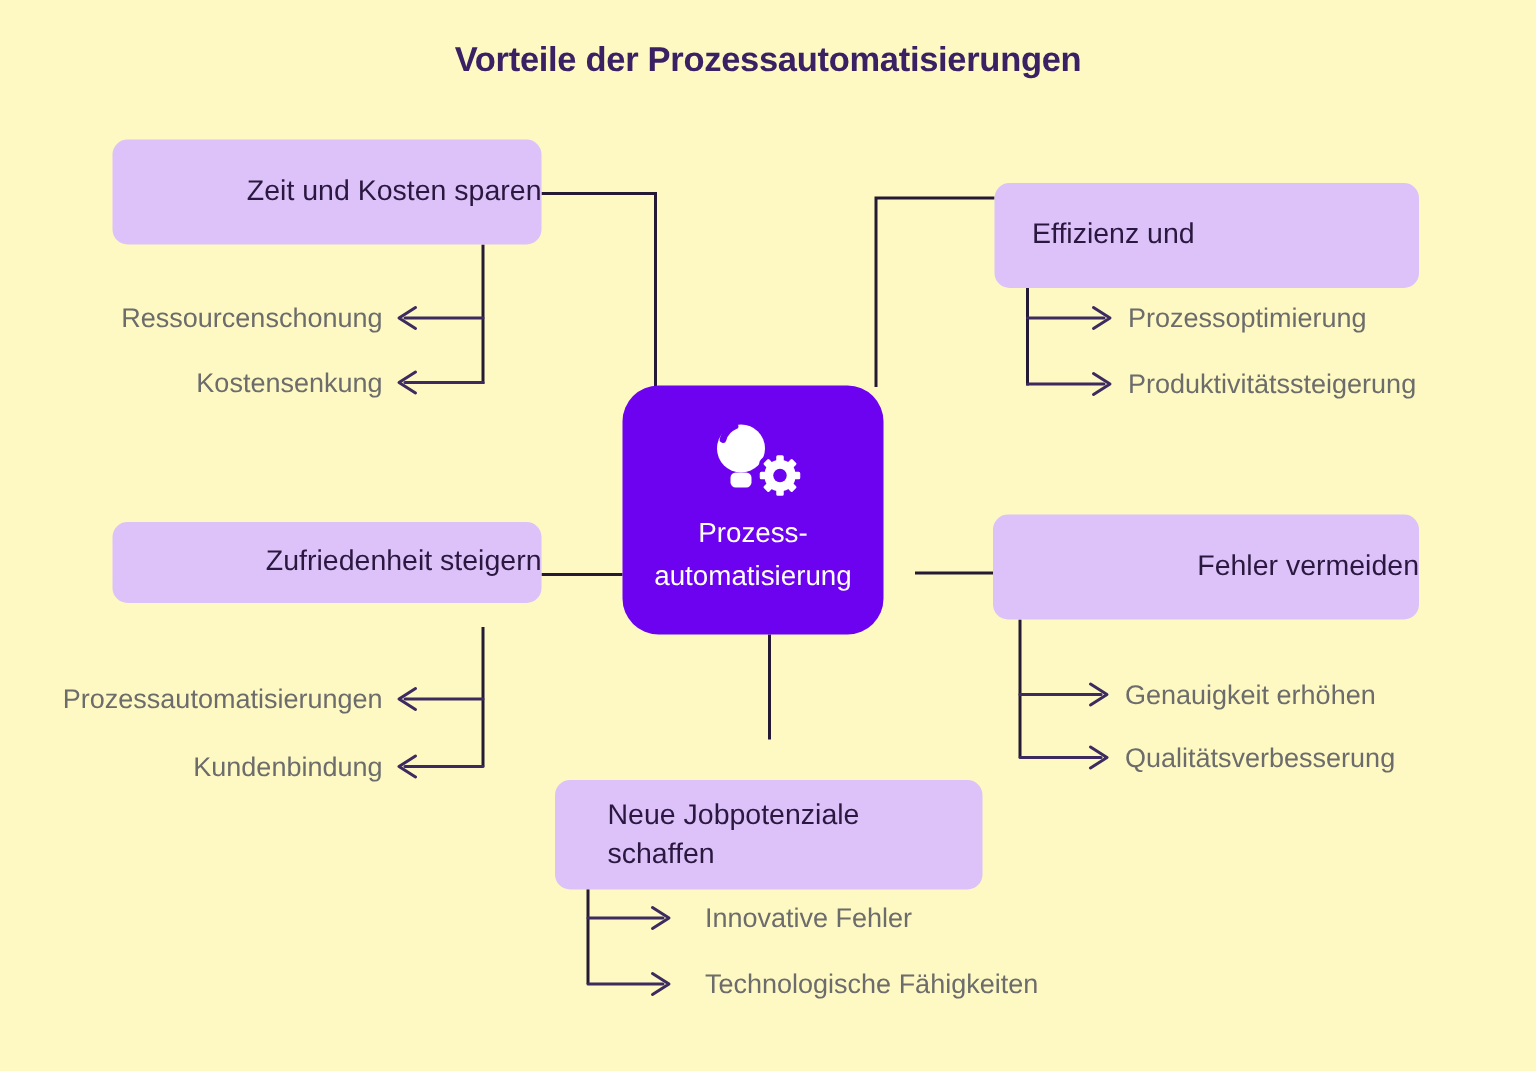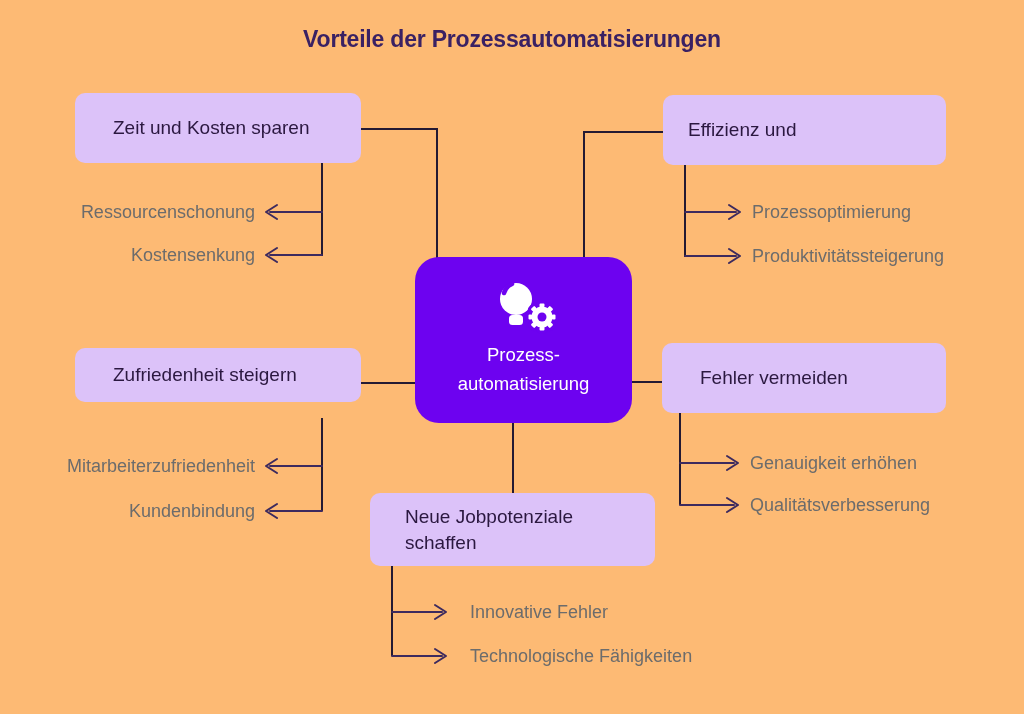--- a/index.html
+++ b/index.html
@@ -8,45 +8,45 @@
     --node-text:#2b1840;
     --title-text:#3a2163;
     --sub-text:#6c6c6c;
     --connector:#241a33;
     --arrow:#3d2a5e;
   }
   *{box-sizing:border-box;margin:0;padding:0;}
   html,body{background:#ffffff;}
   body{font-family:"Liberation Sans","DejaVu Sans",sans-serif;}
   .canvas{
-    position:relative;width:1024px;height:714px;background:#fdba74;overflow:hidden;
+    position:relative;width:1024px;height:714px;background:#fef9c3;overflow:hidden;
   }
   .title{
     position:absolute;left:0;top:26px;width:1024px;text-align:center;
     font-size:23px;font-weight:700;letter-spacing:-0.2px;color:var(--title-text);
   }
   .wires{position:absolute;left:0;top:0;}
   .wires .conn path{stroke:var(--connector);stroke-width:2;fill:none;}
   .wires .arr path{stroke:var(--arrow);stroke-width:2;fill:none;stroke-linecap:round;stroke-linejoin:round;}
   .box{
     position:absolute;background:var(--node-bg);border-radius:10px;
     color:var(--node-text);font-size:19px;font-weight:500;
-    display:flex;flex-direction:column;justify-content:center;align-items:flex-start;
+    display:flex;flex-direction:column;justify-content:center;align-items:flex-end;
     line-height:1.35;
     padding-left:38px;
   }
-  .box.left-align{align-items:flex-start;}
+  .box.left-align{align-items:flex-start;margin-top:27px;}
   .box .bl{display:block;}
   #box-zeit{left:75px;top:93px;width:286px;height:70px;}
   #box-effizienz{left:663px;top:95px;width:283px;height:70px;padding-left:25px;}
   #box-zufriedenheit{left:75px;top:348px;width:286px;height:54px;}
   #box-fehler{left:662px;top:343px;width:284px;height:70px;}
   #box-jobs{left:370px;top:493px;width:285px;height:73px;padding-left:35px;}
   #center-node{
-    position:absolute;left:415px;top:257px;width:217px;height:166px;
+    position:absolute;left:415px;top:257px;width:174px;height:166px;
     background:var(--accent);border-radius:24px;color:#ffffff;
     display:flex;flex-direction:column;align-items:center;
   }
   #center-node .icon{margin-top:20px;}
   #center-node .center-label{
     margin-top:6px;text-align:center;font-size:18.5px;line-height:1.55;font-weight:400;
   }
   #center-node .center-label span{display:block;}
   .child{
     position:absolute;white-space:nowrap;color:var(--sub-text);
@@ -141,21 +141,21 @@
       <span>automatisierung</span>
     </div>
   </div>
 
   <div class="child l" style="top:201px">Ressourcenschonung</div>
   <div class="child l" style="top:244px">Kostensenkung</div>
 
   <div class="child r" style="top:245px">Produktivitätssteigerung</div>
   <div class="child r" style="top:201px">Prozessoptimierung</div>
 
-  <div class="child l" style="top:455px">Mitarbeiterzufriedenheit</div>
+  <div class="child l" style="top:455px">Prozessautomatisierungen</div>
   <div class="child l" style="top:500px">Kundenbindung</div>
 
   <div class="child r2" style="top:494px">Qualitätsverbesserung</div>
   <div class="child r2" style="top:452px">Genauigkeit erhöhen</div>
 
   <div class="child b" style="top:601px">Innovative Fehler</div>
   <div class="child b" style="top:645px">Technologische Fähigkeiten</div>
 
 </div>
 

